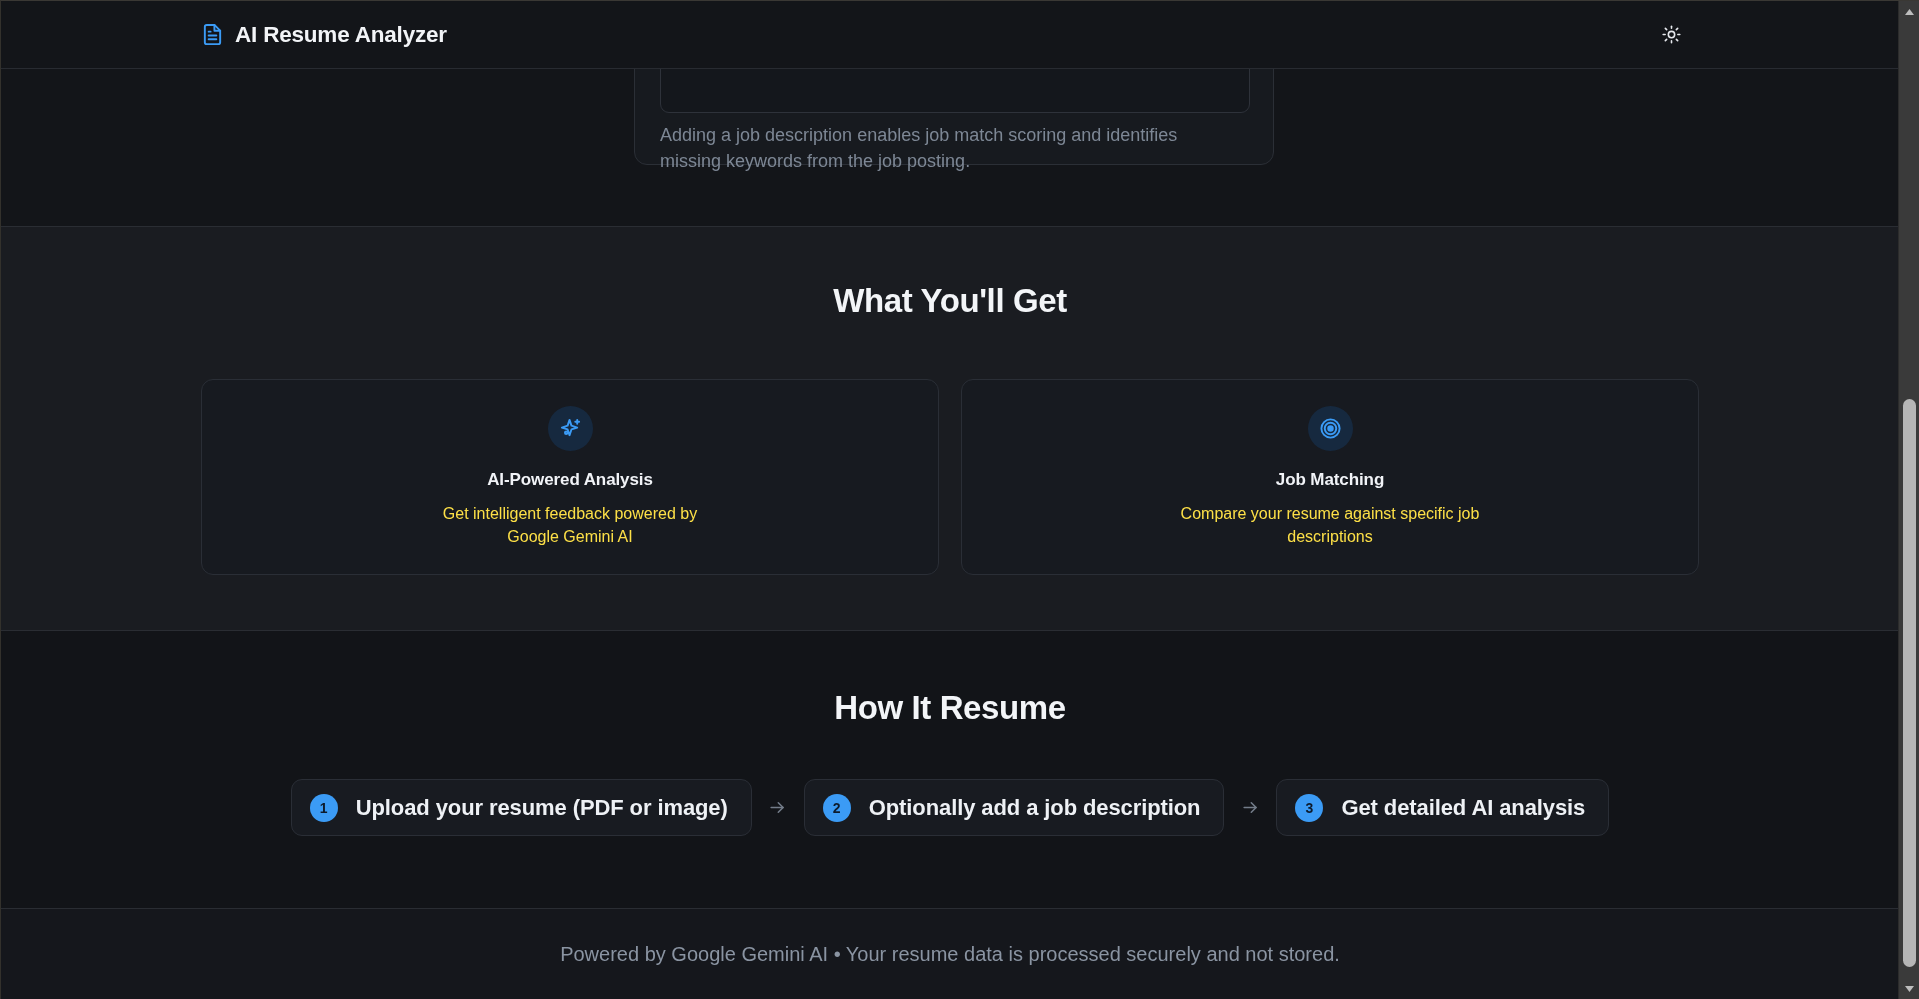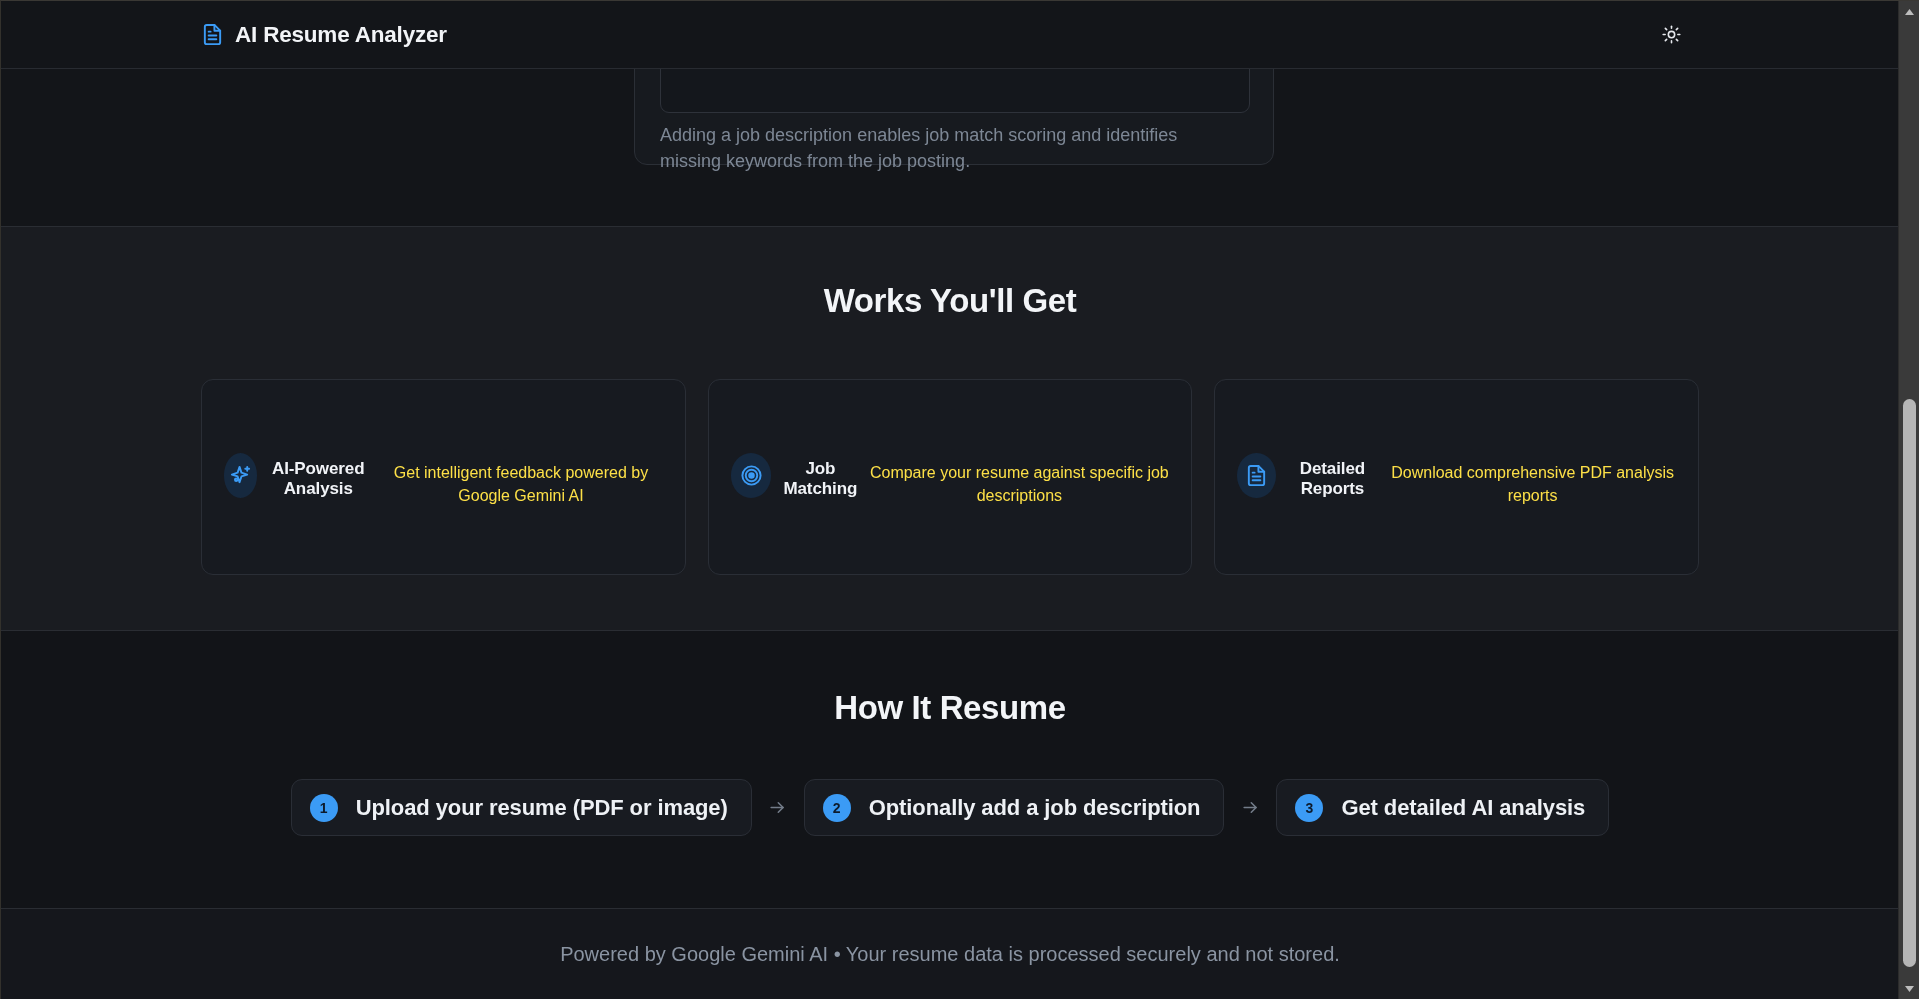--- a/index.html
+++ b/index.html
@@ -103,21 +103,21 @@
     left:200px; top:152px;
     width:1498px;
     display:flex; gap:22px;
   }
   .feature-card {
     flex:1 1 0;
     height:196px;
     background:#171a20;
     border:1px solid #2a2e36;
     border-radius:12px;
-    display:flex; flex-direction:row;
+    display:flex; flex-direction:column;
     align-items:center;
     padding:26px 22px 10px;
   }
   .feature-icon-wrap {
     width:45px; height:45px; border-radius:50%;
     background:#16293f;
     display:flex; align-items:center; justify-content:center;
     margin-bottom:19px;
   }
   .feature-icon-wrap svg { width:23px; height:23px; display:block; }
@@ -239,21 +239,21 @@
           <line x1="1.5" y1="12" x2="4" y2="12"></line>
           <line x1="20" y1="12" x2="22.5" y2="12"></line>
           <line x1="4.2" y1="19.8" x2="5.9" y2="18.1"></line>
           <line x1="18.1" y1="5.9" x2="19.8" y2="4.2"></line>
         </svg>
       </span>
     </div>
   </header>
 
   <section class="features-section">
-    <h2 class="section-title">Works You'll Get</h2>
+    <h2 class="section-title">What You'll Get</h2>
 
     <div class="feature-grid">
 
       <div class="feature-card">
         <div class="feature-icon-wrap">
           <svg viewBox="0 0 24 24" fill="none" stroke="#3b9bf5" stroke-width="2" stroke-linecap="round" stroke-linejoin="round">
             <path d="M11 3 L13 9 L19 11 L13 13 L11 19 L9 13 L3 11 L9 9 Z"></path>
             <path d="M19 3v4"></path>
               <path d="M17 5h4"></path>
             <circle cx="7.5" cy="16.5" r="1.3"></circle>
@@ -269,33 +269,20 @@
           <svg viewBox="0 0 24 24" fill="none" stroke="#3b9bf5" stroke-width="2" stroke-linecap="round" stroke-linejoin="round">
             <circle cx="12" cy="12" r="9.5"></circle>
             <circle cx="12" cy="12" r="6"></circle>
             <circle cx="12" cy="12" r="2.4" fill="#3b9bf5"></circle>
           </svg>
         </div>
         <div class="feature-title">Job Matching</div>
         <div class="feature-desc">Compare your resume against specific job descriptions</div>
       </div>
 
-      <div class="feature-card">
-        <div class="feature-icon-wrap">
-          <svg viewBox="0 0 24 24" fill="none" stroke="#3b9bf5" stroke-width="2" stroke-linecap="round" stroke-linejoin="round">
-            <path d="M14 2H6a2 2 0 0 0-2 2v16a2 2 0 0 0 2 2h12a2 2 0 0 0 2-2V8z"></path>
-            <polyline points="14 2 14 8 20 8"></polyline>
-            <line x1="8" y1="13" x2="16" y2="13"></line>
-            <line x1="8" y1="17" x2="16" y2="17"></line>
-            <line x1="8" y1="9" x2="10" y2="9"></line>
-          </svg>
-        </div>
-        <div class="feature-title">Detailed Reports</div>
-        <div class="feature-desc">Download comprehensive PDF analysis reports</div>
-      </div>
 
     </div>
   </section>
 
   <section class="how-section">
     <h2 class="section-title">How It Resume</h2>
 
     <div class="steps-row">
 
       <div class="step-pill">

